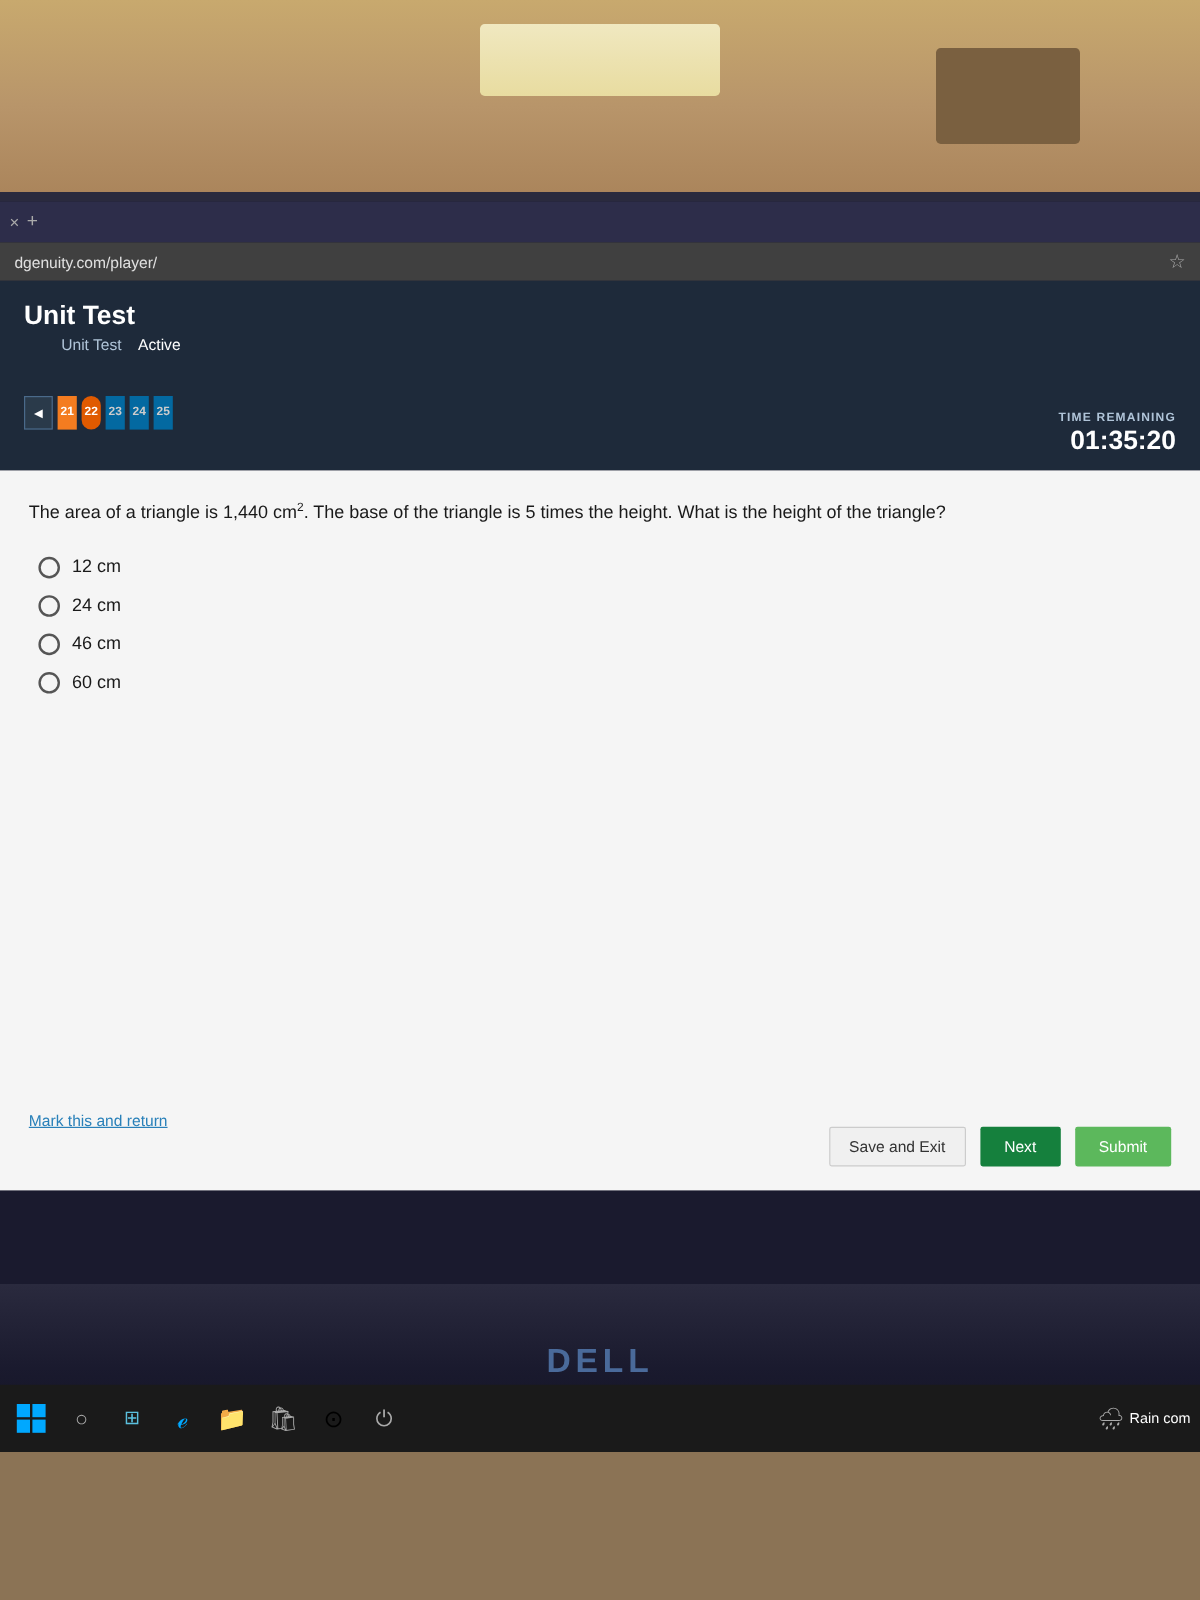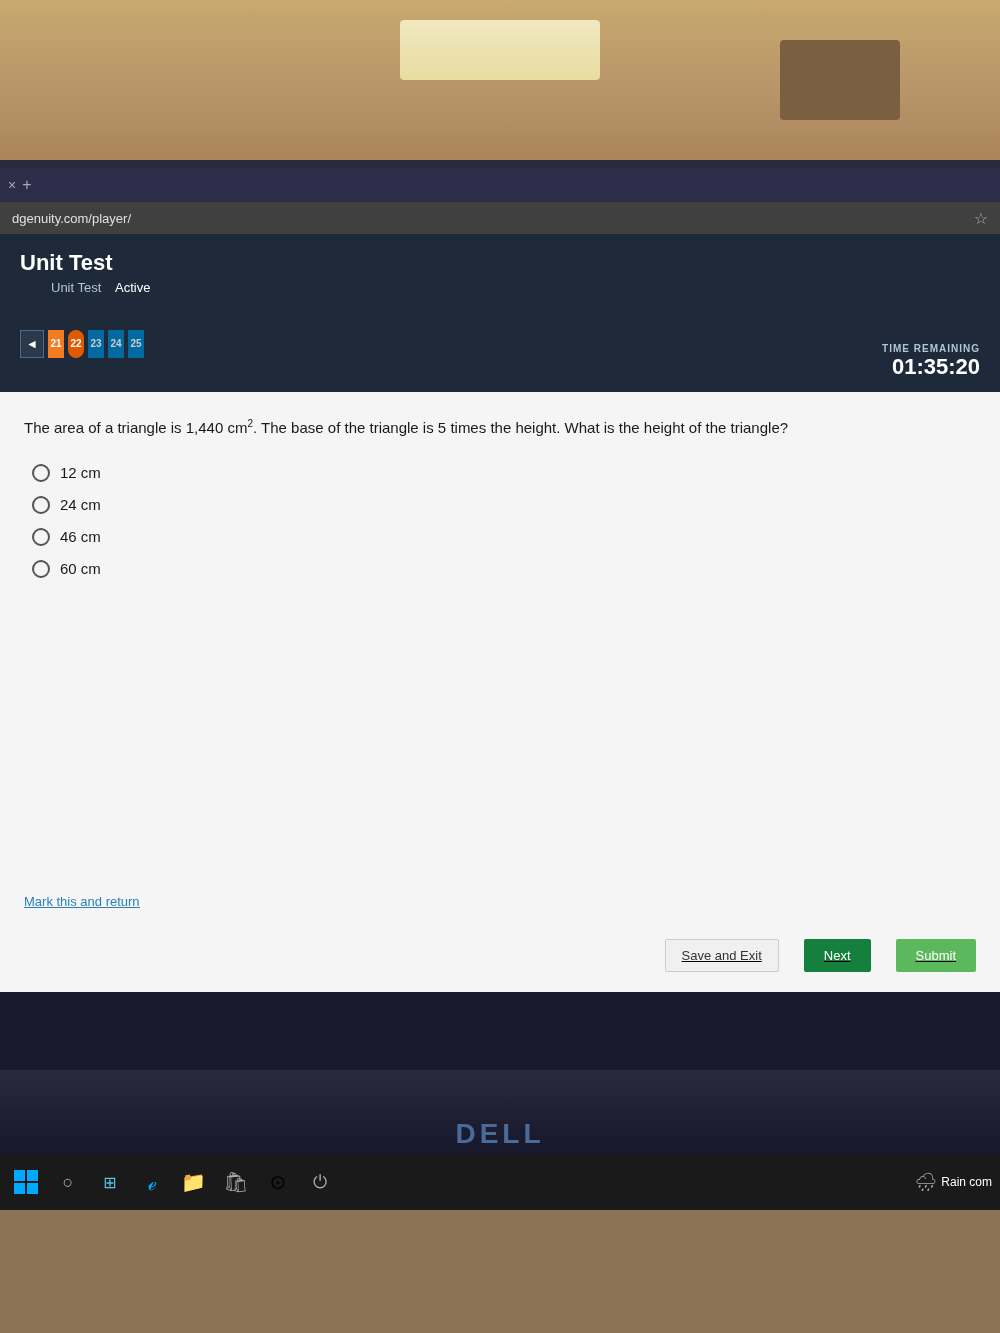--- a/index.html
+++ b/index.html
@@ -221,34 +221,34 @@
       color: #1a1a1a;
     }
 
     
     .card-actions {
       position: absolute;
       bottom: 20px;
       left: 24px;
       right: 24px;
       display: flex;
-      text-decoration: underline;
+      align-items: center;
     }
 
     .mark-link {
       color: #2980b9;
       font-size: 13px;
       text-decoration: underline;
       cursor: pointer;
     }
 
     .action-buttons {
       margin-left: auto;
       display: flex;
-      gap: 25px;
+      gap: 12px;
       margin-top: 45px;
     }
 
     .btn-save-exit {
       background: #f0f0f0;
       border: 1px solid #ccc;
       color: #333;
       padding: 8px 16px;
       font-size: 13px;
       cursor: pointer;

